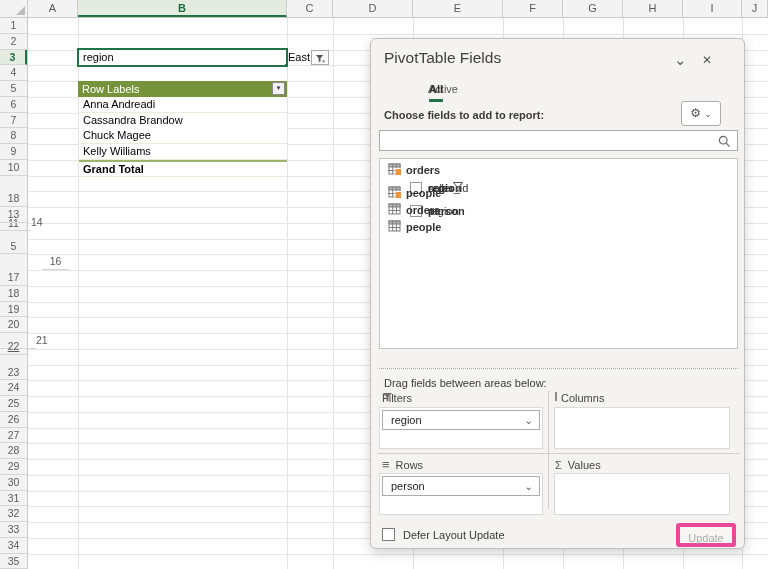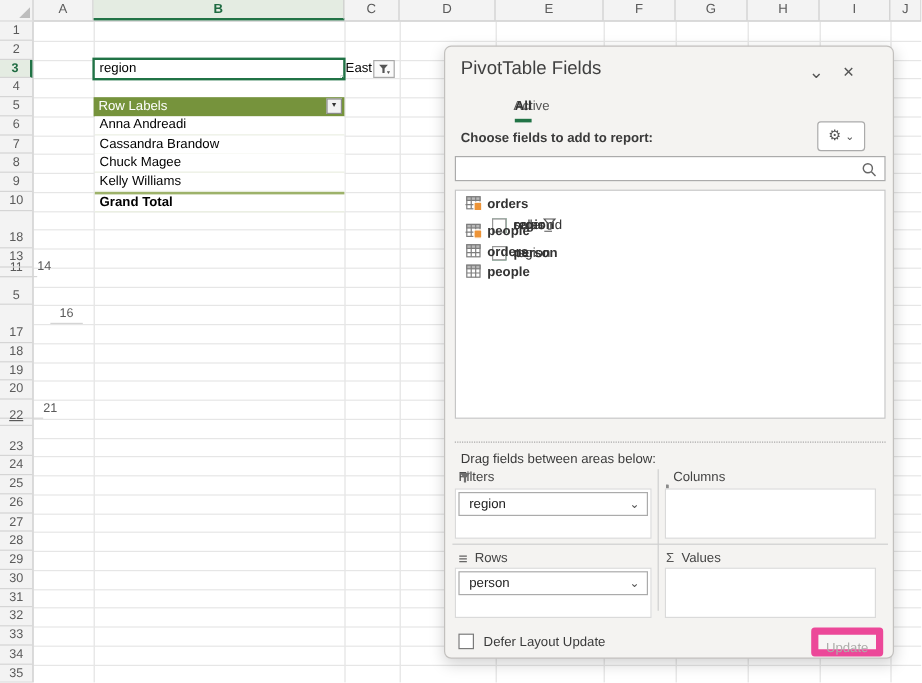--- a/index.html
+++ b/index.html
@@ -52,32 +52,32 @@
   .trow.child { height:19px; padding-left:30px; gap:6px; }
   .trow.child.bold { font-weight:bold; }
   .sep { position:relative; border-top:1px solid #E0E0E0; margin:4px 1px; }
   .corner-ind { position:relative; width:7px; height:7px; border-right:1px solid #555; border-bottom:1px solid #555; margin-bottom:4px; flex:none; }
   .chev-ind { position:relative; width:5px; height:5px; border-top:1.4px solid #555; border-right:1.4px solid #555; transform:rotate(45deg); margin-right:2px; flex:none; }
   .cbox { position:relative; width:12px; height:12px; border:1px solid #979797; background:#fff; flex:none; text-align:center; }
   .cbox.on { background:#217346; border-color:#217346; color:#fff; font-size:9px; line-height:11px; }
   .row-funnel { position:absolute; right:10px; top:3px; }
   .dotline { left:8px; top:329px; width:359px; border-top:1px dotted #A9A9A9; }
   .draglbl { left:13px; top:338px; font-size:11px; color:#3A3A3A; }
-  .arealbl { font-size:11px; color:#444; display:flex; align-items:flex-end; gap:6px; position:absolute; }
+  .arealbl { font-size:11px; color:#444; display:flex; align-items:flex-start; gap:6px; position:absolute; }
   .areabox { background:#fff; border:1px solid #DADADA; }
   .vdiv { left:177px; top:352px; width:1px; height:118px; background:#CFCFCF; }
   .hdiv { left:6px; top:414px; width:363px; height:1px; background:#CFCFCF; }
   .pill { position:absolute; left:2px; right:2px; top:2px; height:20px; border:1px solid #ABABAB; background:#fff; font-size:11px; line-height:19px; padding-left:8px; color:#222; }
   .pill .pchev { position:absolute; right:6px; top:0px; font-size:10px; color:#555; }
   .colsicon span { position:relative; display:inline-block; width:2px; height:9px; background:#8A8A8A; margin-right:1.5px; }
   .rowsicon { font-size:13px; color:#666; line-height:11px; font-weight:normal; }
   .sigicon { font-size:11px; color:#555; }
   .defer-check { left:11px; top:489px; width:13px; height:13px; border:1px solid #7A7A7A; background:#fff; }
   .defer-lbl { left:32px; top:490px; font-size:11px; color:#3A3A3A; }
-  .update-btn { left:305px; top:484px; width:60px; height:24px; background:#F7F6F5; border:6px solid #ec4899; border-radius:3px; color:#AEACAA; font-size:11px; text-align:center; line-height:22px; }
+  .update-btn { left:305px; top:484px; width:60px; height:24px; background:#F7F6F5; border:4px solid #ec4899; border-radius:3px; color:#AEACAA; font-size:11px; text-align:center; line-height:22px; }
 </style>
 </head>
 <body>
 
 <div id="app">
 
   <div id="colhead">
     <div id="corner">
         <span class="tri"></span>
       </div>

